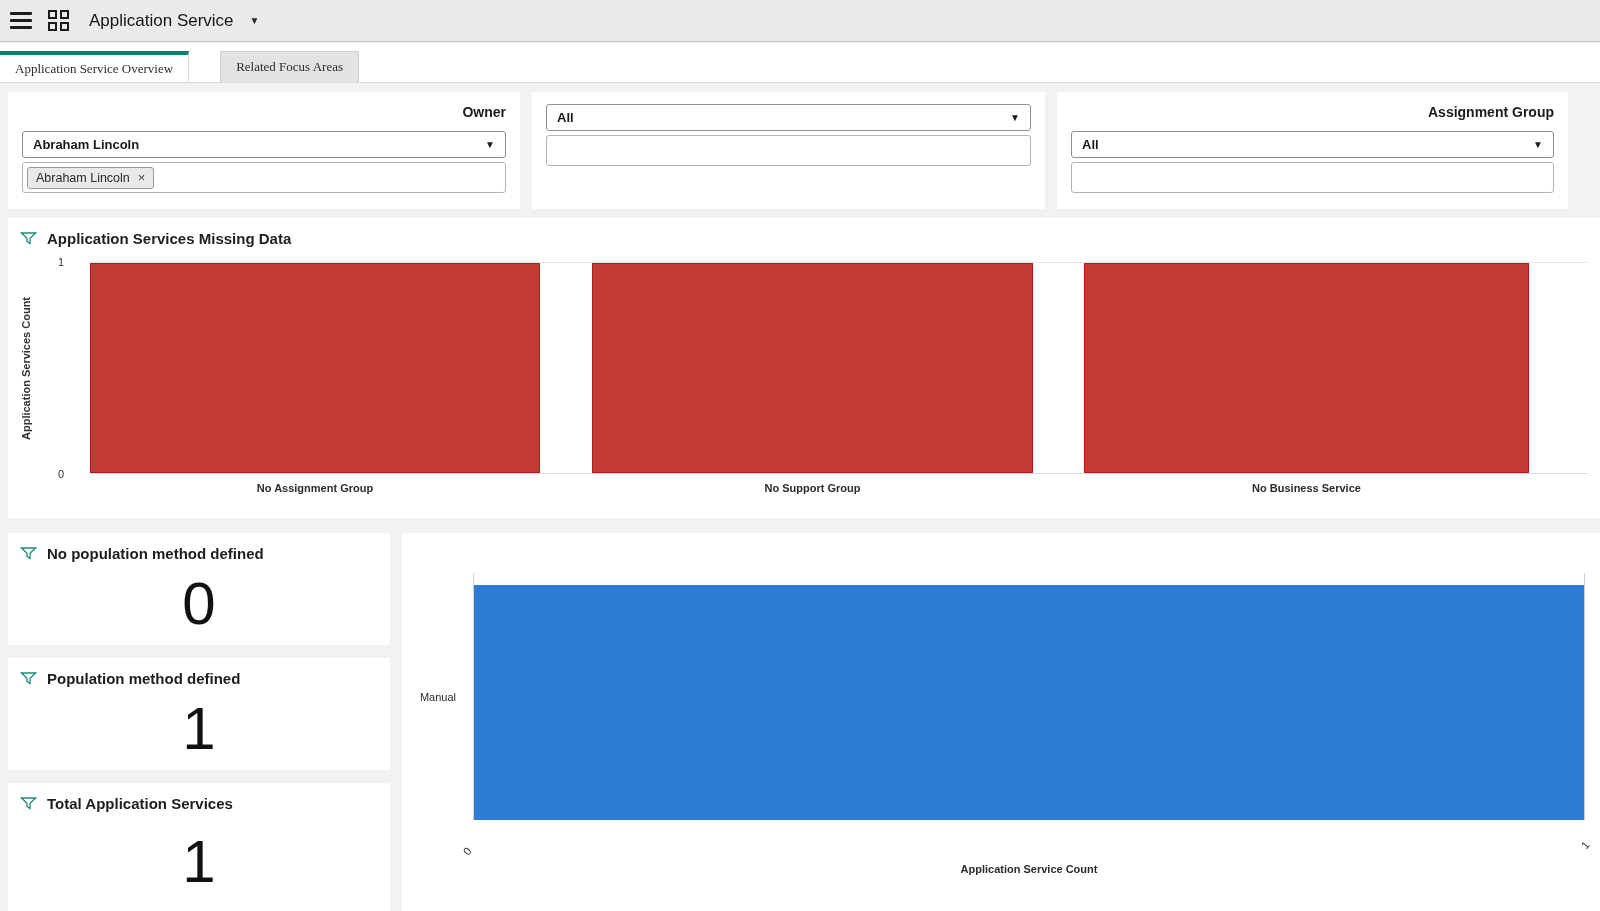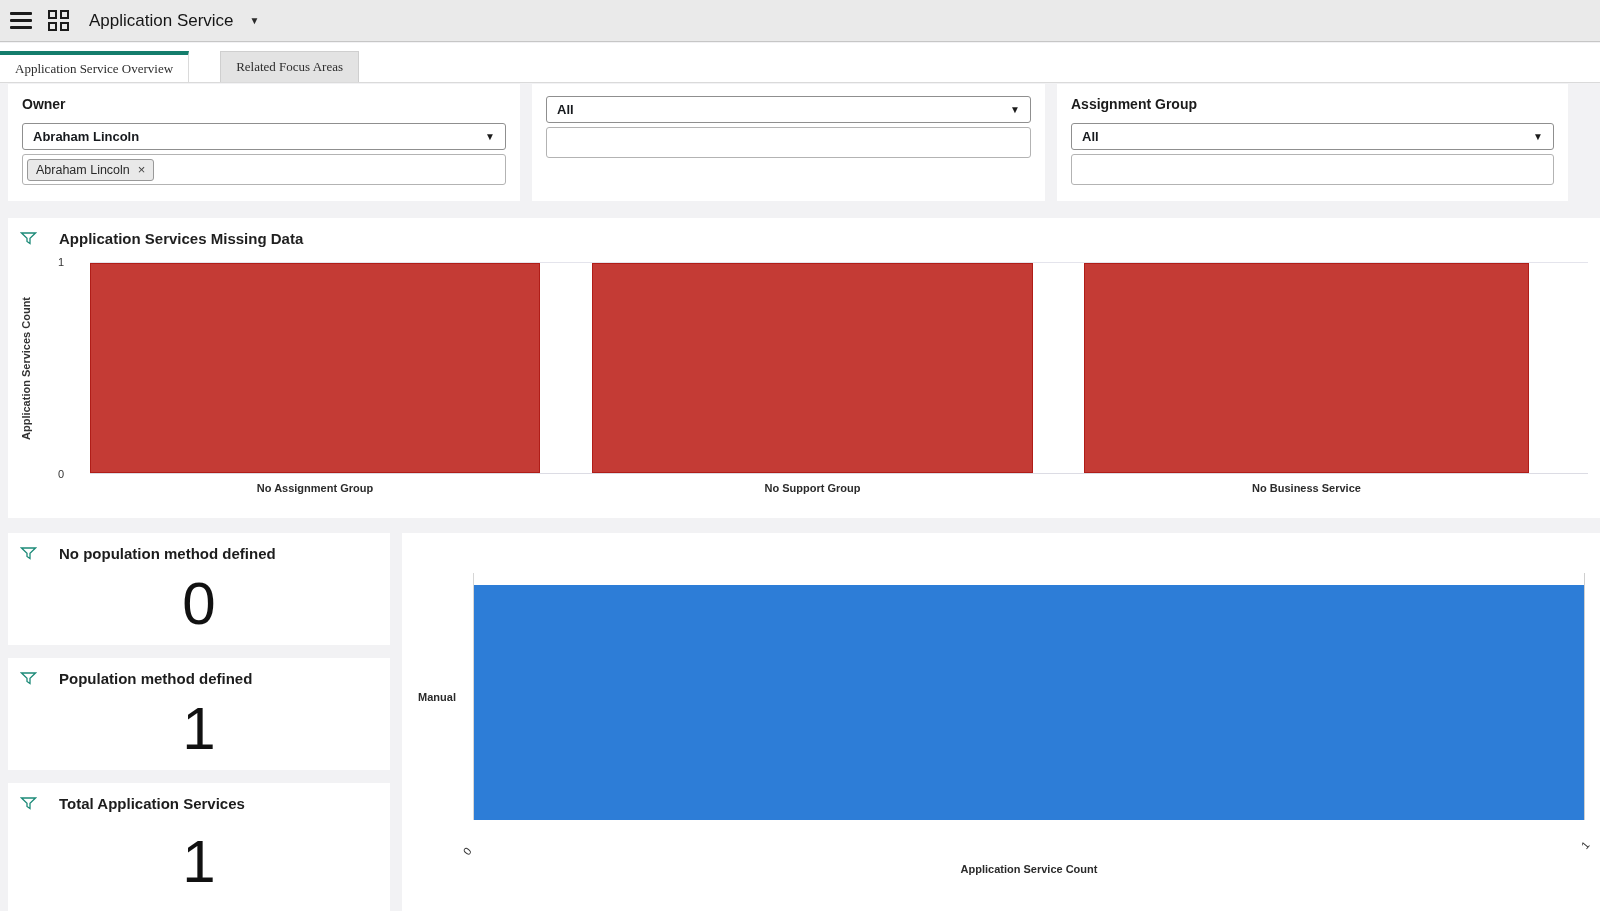--- a/index.html
+++ b/index.html
@@ -48,26 +48,26 @@
   .tab.active {
     border-top: 4px solid #147d6c; background: #fff;
     border-right: 1px solid #dadada; font-weight: 400;
   }
   .tab.inactive {
     background: #e3e3e3; border: 1px solid #cfcfcf; border-bottom: none; height: 31px; margin-left: 31px;
   }
 
   
   .card { position: absolute; background: #ffffff; }
-  .cardtitle-row { display: flex; align-items: center; gap: 22px; padding: 12px 0 0 12px; }
+  .cardtitle-row { display: flex; align-items: center; gap: 10px; padding: 12px 0 0 12px; }
   .cardtitle { font-size: 15px; font-weight: bold; color: #1f1f1f; }
   .funnel { width: 17px; height: 17px; flex: 0 0 auto; cursor: pointer; }
 
   
-  .filtercard { top: 84px; height: 117px; padding: 12px 14px 0 14px; }
+  .filtercard { top: 92px; height: 117px; padding: 12px 14px 0 14px; text-align: right; }
   #filter-0 { left: 8px;    width: 512px; }
   #filter-1 { left: 532px;  width: 513px; }
   #filter-2 { left: 1057px; width: 511px; }
   .filterlabel { font-size: 14px; font-weight: bold; color: #1b1b1b; margin-bottom: 11px; }
   .selectbox {
     height: 27px; border: 1px solid #8f8f8f; border-radius: 3px; background: #fff;
     display: flex; align-items: center; justify-content: space-between;
     padding: 0 10px; cursor: pointer;
   }
   .selectbox .val { font-size: 13px; font-weight: bold; color: #16191d; }
@@ -113,21 +113,21 @@
   
   #chart2 { left: 402px; top: 533px; width: 1198px; height: 378px; }
   .plot2 {
     position: absolute; left: 71px; top: 40px; width: 1112px; height: 247px;
     border-left: 1px solid #d6d6d6; border-right: 1px solid #cfcfcf;
   }
   .hbar { position: absolute; left: 0; bottom: 0; height: 235px; cursor: pointer; }
   .manual-lab {
     position: absolute; left: 0; top: 40px; height: 247px; width: 62px;
     display: flex; align-items: center; justify-content: flex-end;
-    font-size: 11px; font-weight: bold; color: #2b2b2b; padding-right: 8px;
+    font-size: 11px; font-weight: normal; color: #2b2b2b; padding-right: 8px;
   }
   .xtick { position: absolute; font-size: 11px; color: #333; transform: rotate(-50deg); }
   .xt0 { left: 62px; top: 312px; }
   .xt1 { left: 1180px; top: 306px; }
   .xaxis-lab {
     position: absolute; left: 71px; top: 330px; width: 1112px; text-align: center;
     font-size: 11px; font-weight: bold; color: #2b2b2b;
   }
 </style>
 </head>

